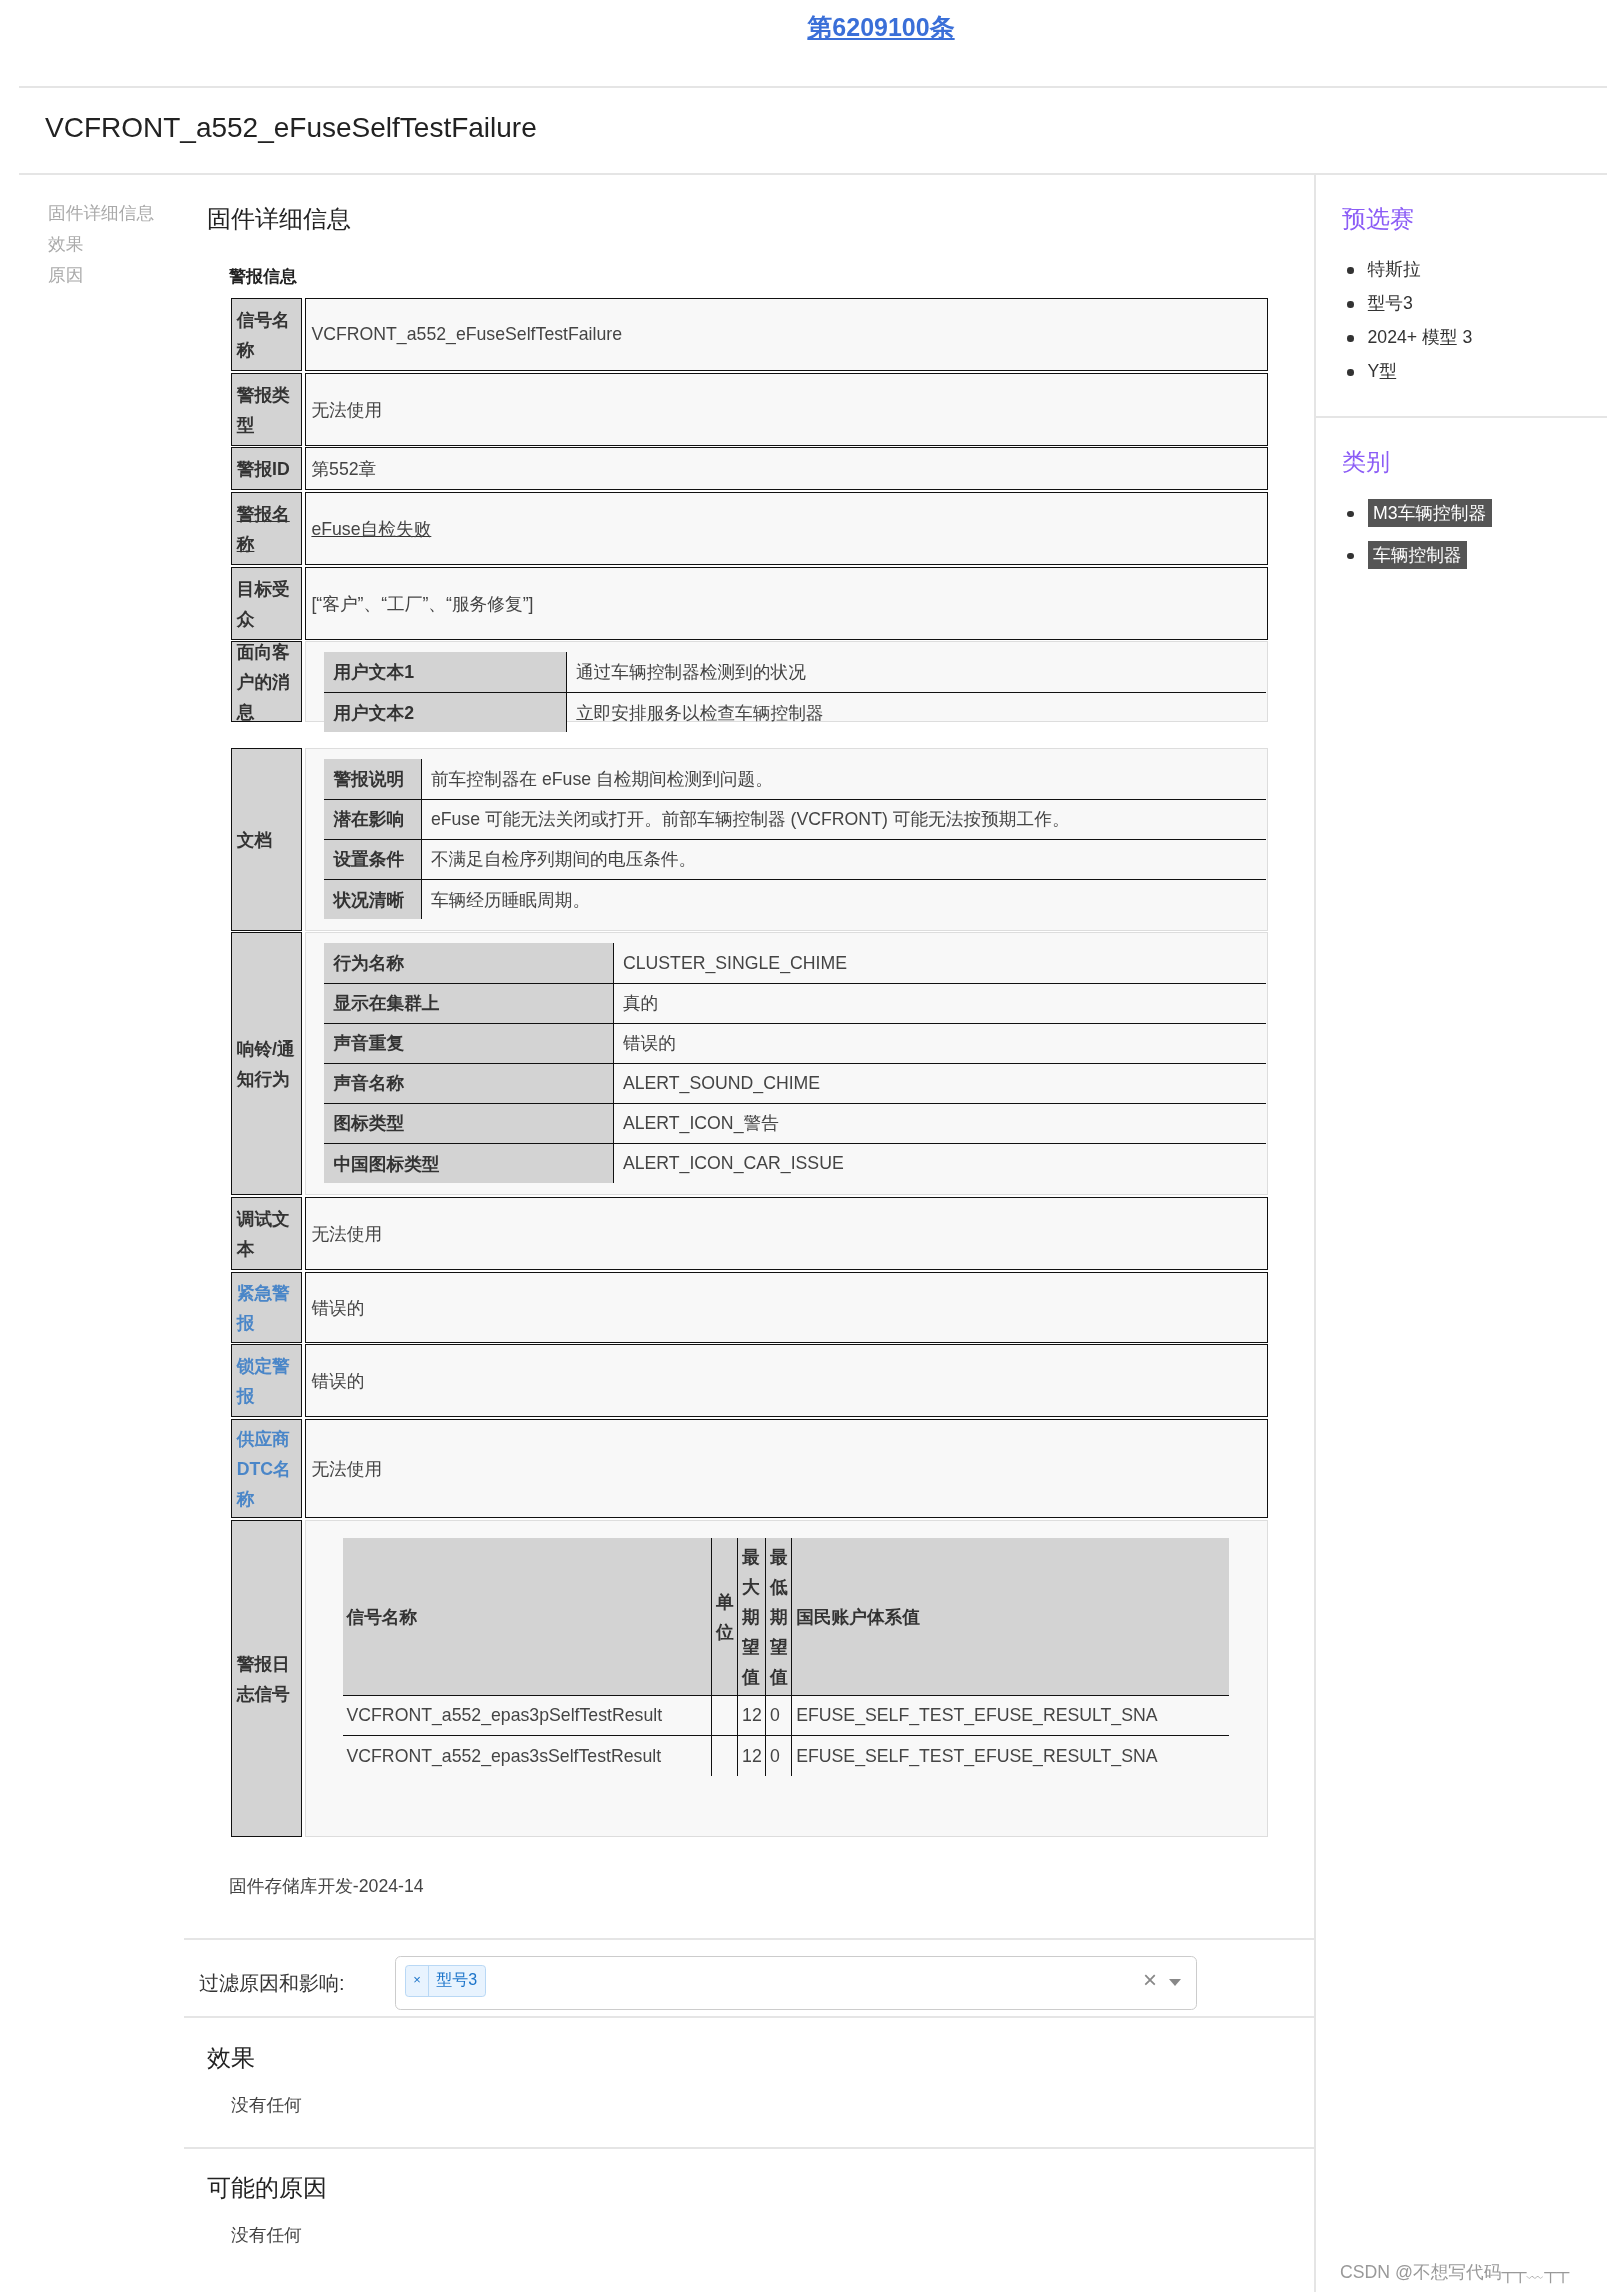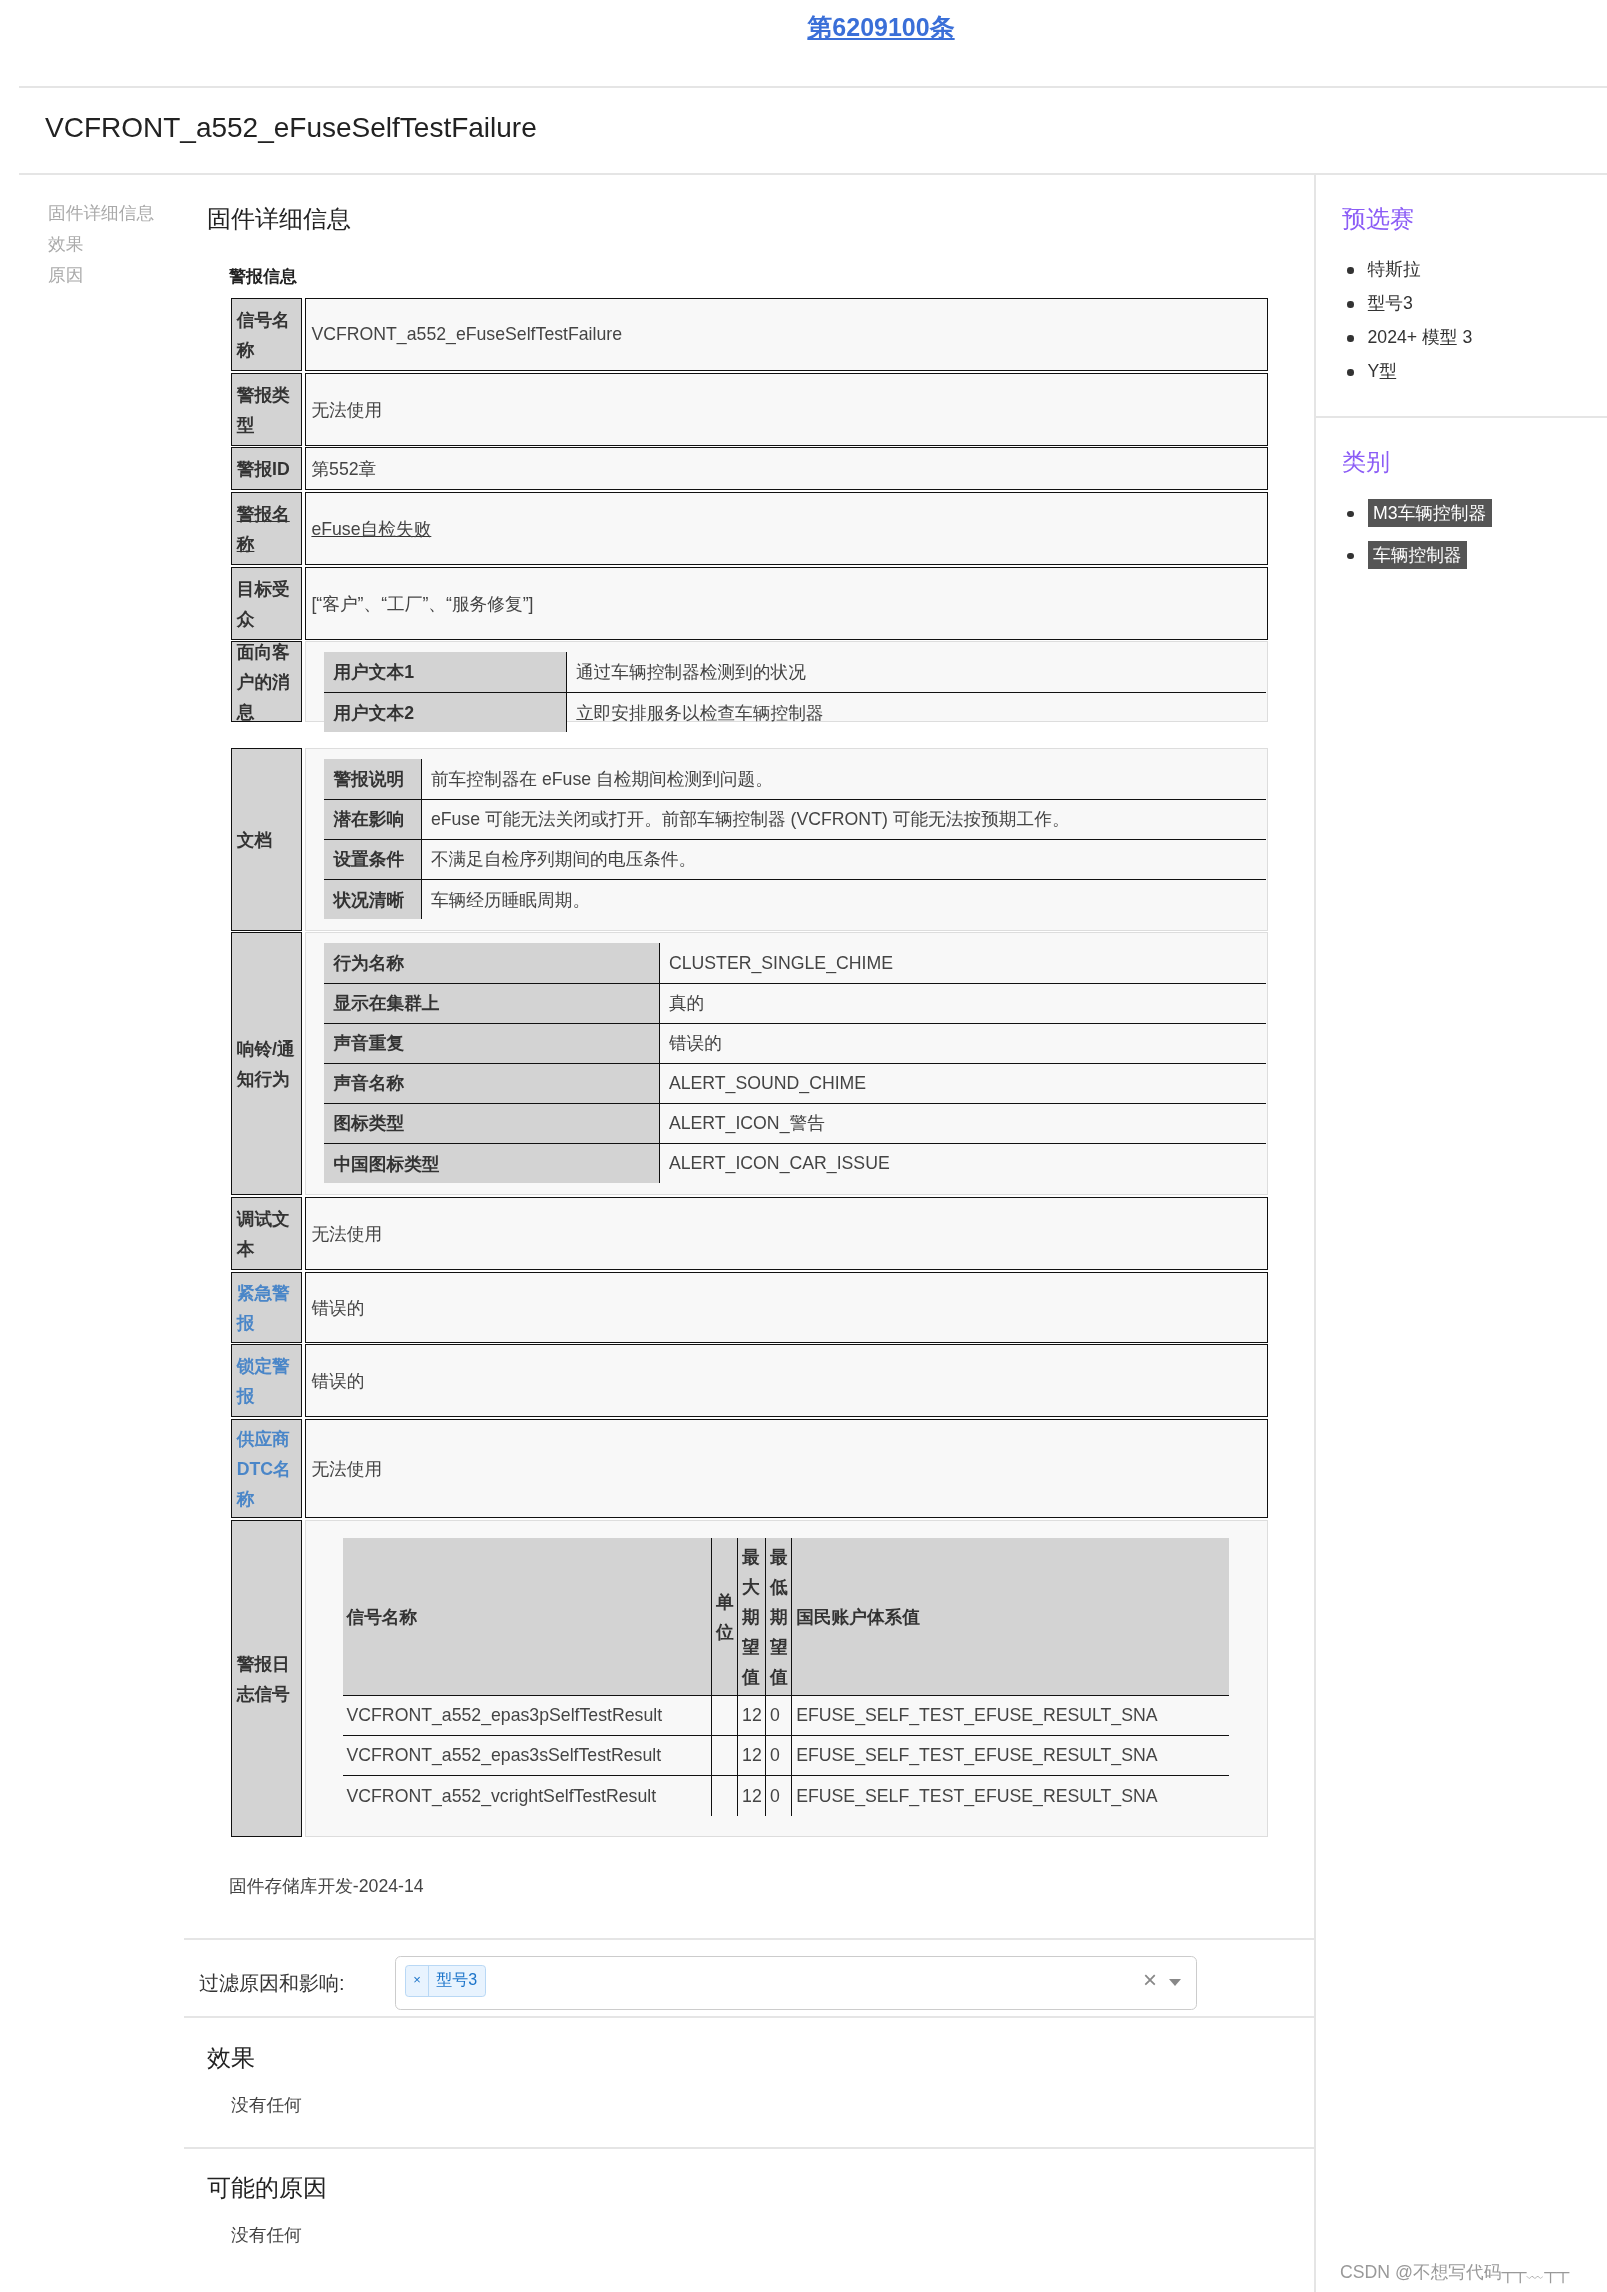--- a/index.html
+++ b/index.html
@@ -166,21 +166,21 @@
       </table>
   </div>
 </div>
 
 <div class="kv-row" style="top:932px; height:263px;">
   <div class="kv-label">响铃/通知行为</div>
   <div class="kv-value nested">
     <table class="inner-table" style="margin:10.3px 0 0 18.6px; width:942px;">
       <tbody>
           <tr>
-        <td class="k" style="width:335px;">行为名称</td>
+        <td class="k" style="width:289px;">行为名称</td>
         <td>CLUSTER_SINGLE_CHIME</td>
       </tr>
       <tr>
         <td class="k">显示在集群上</td>
         <td>真的</td>
       </tr>
       <tr>
         <td class="k">声音重复</td>
         <td>错误的</td>
       </tr>
@@ -235,27 +235,20 @@
       </tr>
       <tr class="r">
         <td>VCFRONT_a552_epas3pSelfTestResult</td>
         <td></td>
         <td>12</td>
         <td>0</td>
         <td>EFUSE_SELF_TEST_EFUSE_RESULT_SNA</td>
       </tr>
       <tr class="r">
         <td>VCFRONT_a552_epas3sSelfTestResult</td>
-        <td></td>
-        <td>12</td>
-        <td>0</td>
-        <td>EFUSE_SELF_TEST_EFUSE_RESULT_SNA</td>
-      </tr>
-      <tr class="r">
-        <td>VCFRONT_a552_vcrightSelfTestResult</td>
         <td></td>
         <td>12</td>
         <td>0</td>
         <td>EFUSE_SELF_TEST_EFUSE_RESULT_SNA</td>
       </tr>
     </tbody>
       </table>
   </div>
 </div>
 

